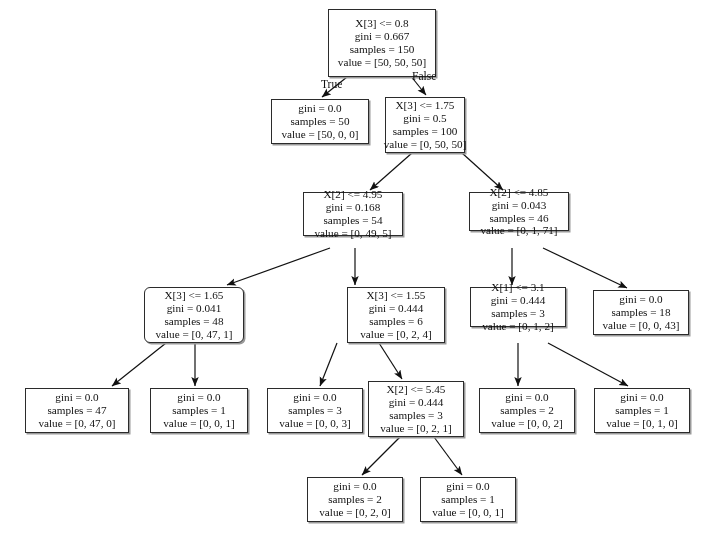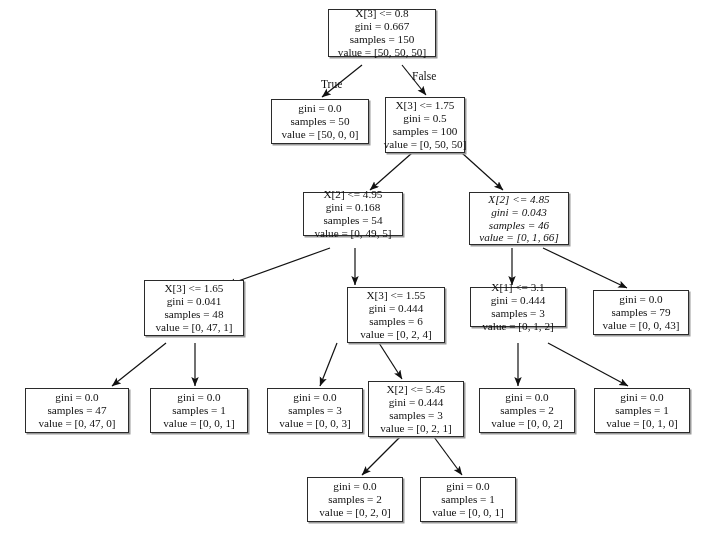--- a/index.html
+++ b/index.html
@@ -77,21 +77,21 @@
         <line x1="337" y1="343" x2="320" y2="386" stroke="#111111" stroke-width="1.2" marker-end="url(#arrowhead)"></line>
         <line x1="379" y1="343" x2="402" y2="379" stroke="#111111" stroke-width="1.2" marker-end="url(#arrowhead)"></line>
         <line x1="518" y1="343" x2="518" y2="386" stroke="#111111" stroke-width="1.2" marker-end="url(#arrowhead)"></line>
         <line x1="548" y1="343" x2="628" y2="386" stroke="#111111" stroke-width="1.2" marker-end="url(#arrowhead)"></line>
         <line x1="400" y1="437" x2="362" y2="475" stroke="#111111" stroke-width="1.2" marker-end="url(#arrowhead)"></line>
         <line x1="434" y1="437" x2="462" y2="475" stroke="#111111" stroke-width="1.2" marker-end="url(#arrowhead)"></line>
       </g>
   </svg>
 
   <div id="nodes-container">
-      <div class="node" style="left: 328px; top: 9px; width: 108px; height: 48px;">
+      <div class="node" style="left: 328px; top: 9px; width: 108px; height: 68px;">
         <span class="line">X[3] &lt;= 0.8</span>
         <span class="line">gini = 0.667</span>
         <span class="line">samples = 150</span>
         <span class="line">value = [50, 50, 50]</span>
       </div>
       <div class="node" style="left: 271px; top: 99px; width: 98px; height: 45px;">
         <span class="line">gini = 0.0</span>
         <span class="line">samples = 50</span>
         <span class="line">value = [50, 0, 0]</span>
       </div>
@@ -100,47 +100,47 @@
         <span class="line">gini = 0.5</span>
         <span class="line">samples = 100</span>
         <span class="line">value = [0, 50, 50]</span>
       </div>
       <div class="node" style="left: 303px; top: 192px; width: 100px; height: 44px;">
         <span class="line">X[2] &lt;= 4.95</span>
         <span class="line">gini = 0.168</span>
         <span class="line">samples = 54</span>
         <span class="line">value = [0, 49, 5]</span>
       </div>
-      <div class="node" style="left: 469px; top: 192px; width: 100px; height: 53px; font-style: italic;">
+      <div class="node" style="left: 469px; top: 192px; width: 100px; height: 39px;">
         <span class="line">X[2] &lt;= 4.85</span>
         <span class="line">gini = 0.043</span>
         <span class="line">samples = 46</span>
-        <span class="line">value = [0, 1, 66]</span>
+        <span class="line">value = [0, 1, 71]</span>
       </div>
-      <div class="node" style="left: 144px; top: 280px; width: 100px; height: 56px;">
+      <div class="node" style="left: 144px; top: 287px; width: 100px; height: 56px; border-radius: 6px;">
         <span class="line">X[3] &lt;= 1.65</span>
         <span class="line">gini = 0.041</span>
         <span class="line">samples = 48</span>
         <span class="line">value = [0, 47, 1]</span>
       </div>
       <div class="node" style="left: 305px; top: 287px; width: 98px; height: 56px; margin-left: 42px;">
         <span class="line">X[3] &lt;= 1.55</span>
         <span class="line">gini = 0.444</span>
         <span class="line">samples = 6</span>
         <span class="line">value = [0, 2, 4]</span>
       </div>
       <div class="node" style="left: 470px; top: 287px; width: 96px; height: 40px; justify-content: center;">
         <span class="line">X[1] &lt;= 3.1</span>
         <span class="line">gini = 0.444</span>
         <span class="line">samples = 3</span>
         <span class="line">value = [0, 1, 2]</span>
       </div>
       <div class="node" style="left: 593px; top: 290px; width: 96px; height: 45px;">
         <span class="line">gini = 0.0</span>
-        <span class="line">samples = 79</span>
+        <span class="line">samples = 18</span>
         <span class="line">value = [0, 0, 43]</span>
       </div>
       <div class="node" style="left: 25px; top: 388px; width: 104px; height: 45px;">
         <span class="line">gini = 0.0</span>
         <span class="line">samples = 47</span>
         <span class="line">value = [0, 47, 0]</span>
       </div>
       <div class="node" style="left: 150px; top: 388px; width: 98px; height: 45px;">
         <span class="line">gini = 0.0</span>
         <span class="line">samples = 1</span>

